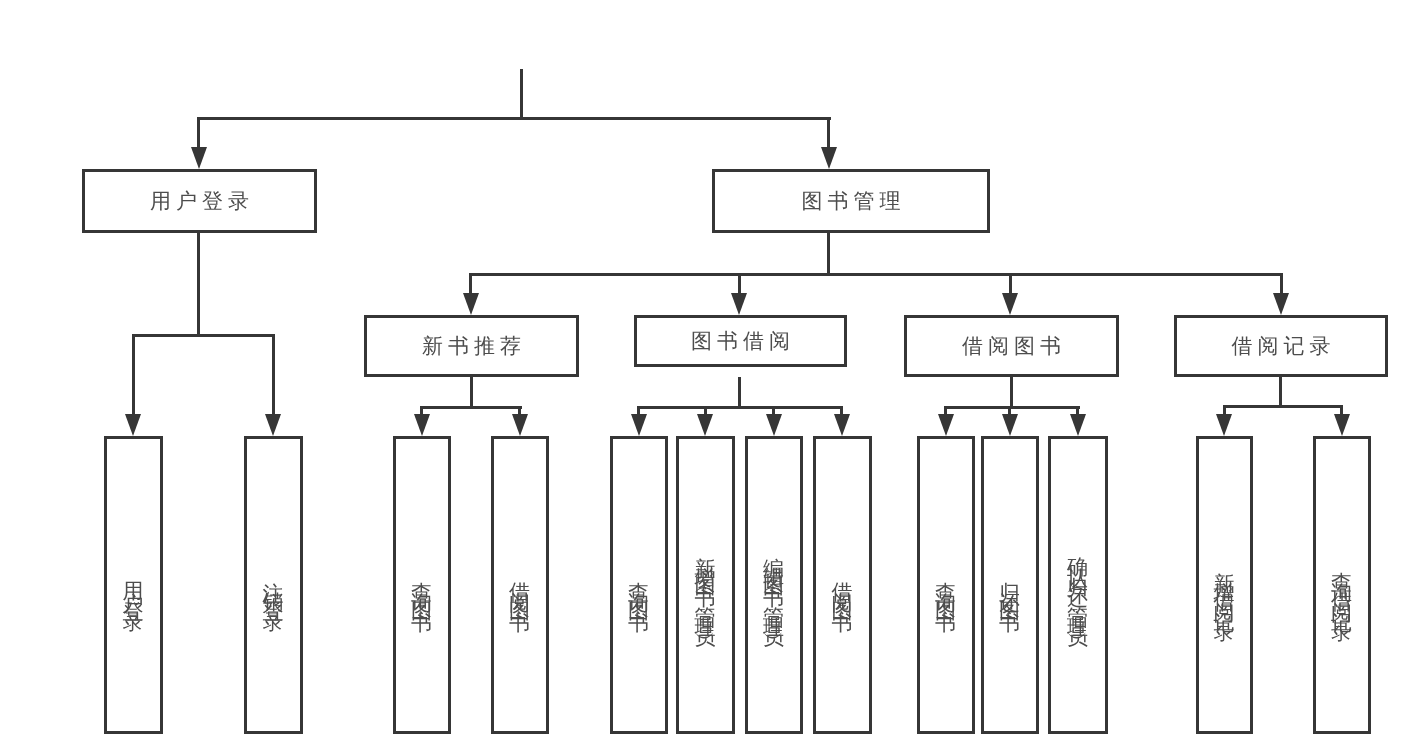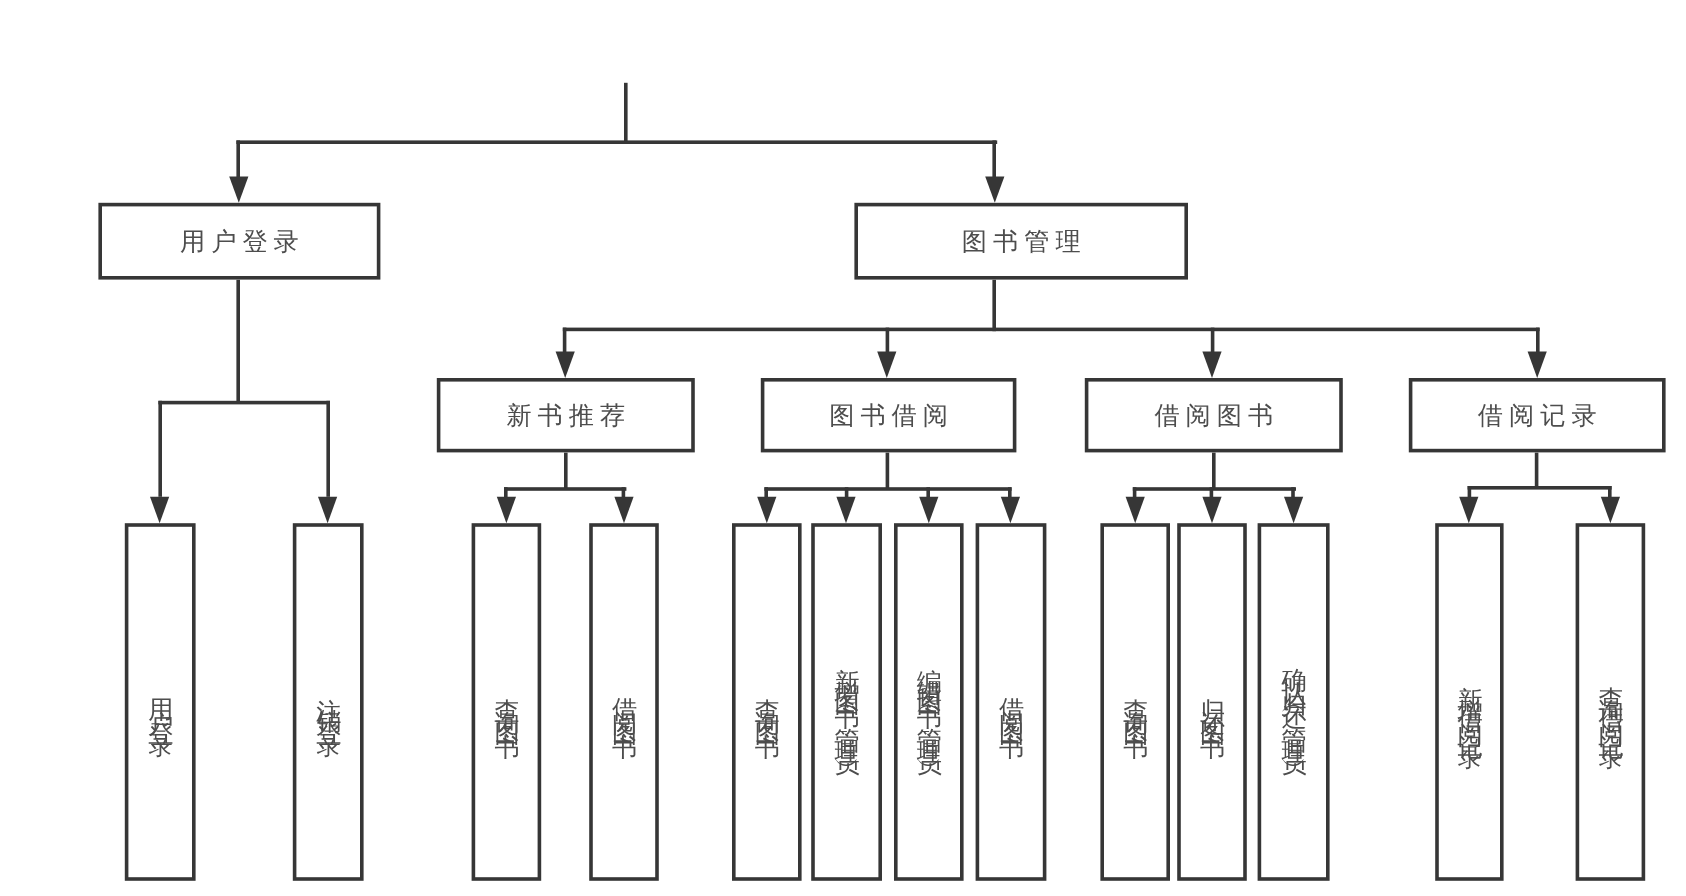--- a/index.html
+++ b/index.html
@@ -85,21 +85,21 @@
   <div class="vline" style="left:738px; top:273px; height:22px;"></div>
   <div class="arrow" style="left:731px; top:293px;"></div>
   <div class="vline" style="left:1009px; top:273px; height:22px;"></div>
   <div class="arrow" style="left:1002px; top:293px;"></div>
   <div class="vline" style="left:1280px; top:273px; height:22px;"></div>
   <div class="arrow" style="left:1273px; top:293px;"></div>
 
   <div class="box hbox" style="left:364px; top:315px; width:215px; height:62px;">
     <span>新书推荐</span>
   </div>
-  <div class="box hbox" style="left:634px; top:315px; width:213px; height:62px;">
+  <div class="box hbox" style="left:634px; top:315px; width:213px; height:52px;">
     <span>图书借阅</span>
   </div>
   <div class="box hbox" style="left:904px; top:315px; width:215px; height:62px;">
     <span>借阅图书</span>
   </div>
   <div class="box hbox" style="left:1174px; top:315px; width:214px; height:62px;">
     <span>借阅记录</span>
   </div>
 
   <div class="vline" style="left:470px; top:377px; height:31px;"></div>

